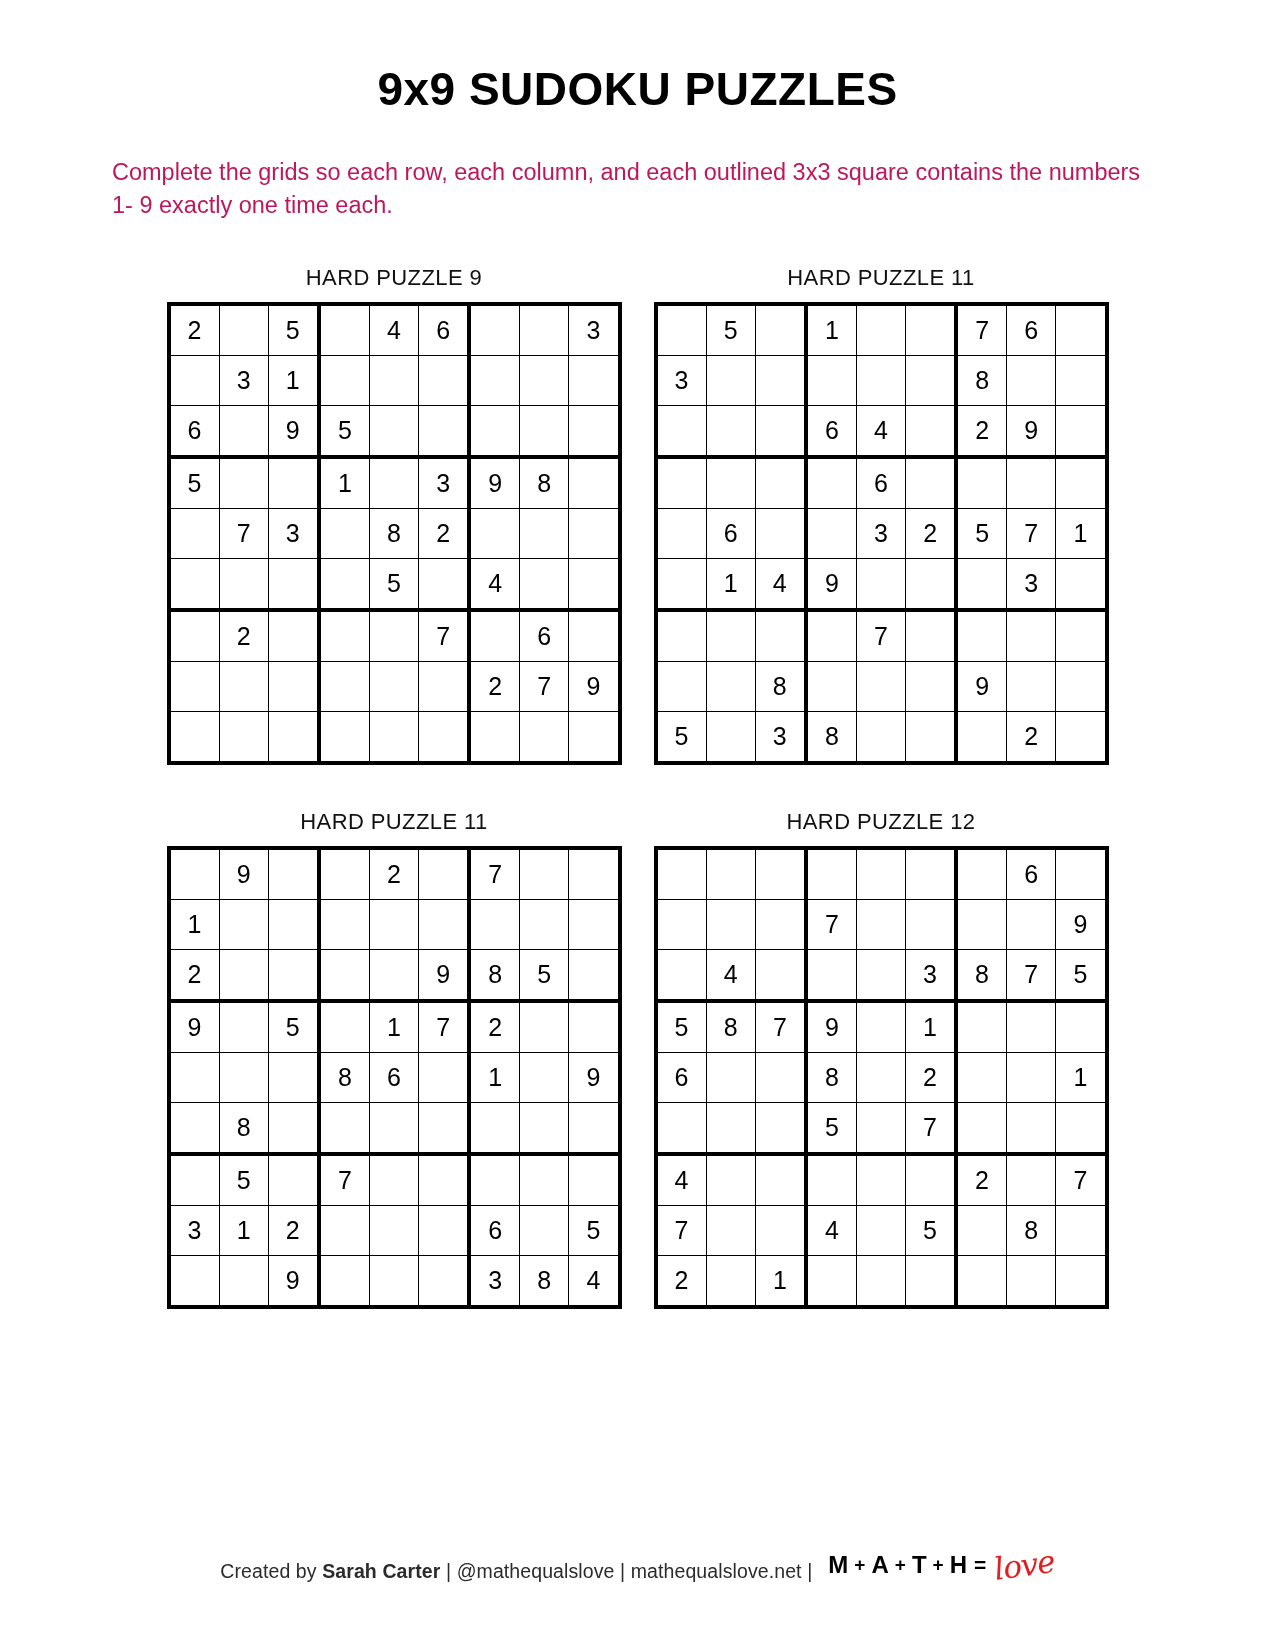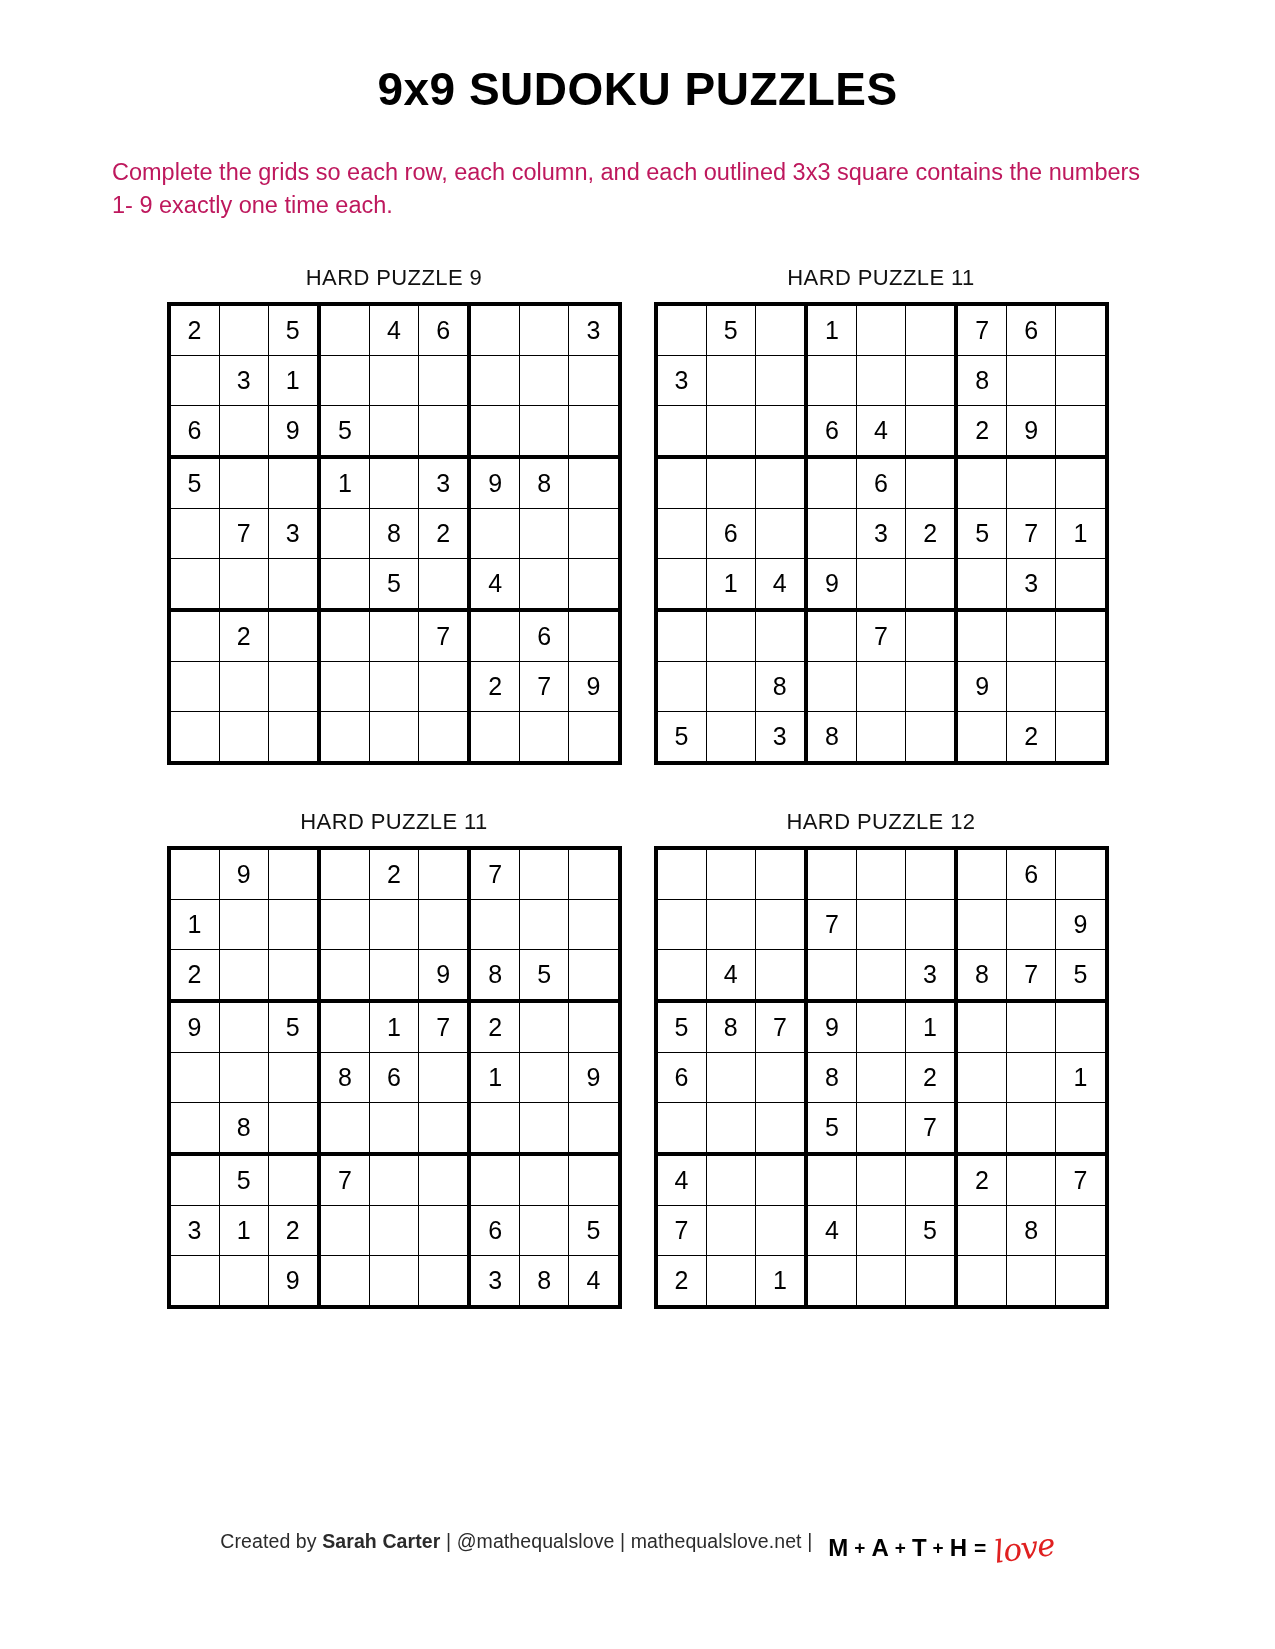--- a/index.html
+++ b/index.html
@@ -79,23 +79,23 @@
   }
   table.sudoku td.bt { border-top-width: 4px; }
   table.sudoku td.bb { border-bottom-width: 4px; }
   table.sudoku td.bl { border-left-width: 4px; }
   table.sudoku td.br { border-right-width: 4px; }
 
   .footer {
     position: absolute;
     left: 0;
     right: 0;
-    bottom: 83px;
+    bottom: 66px;
     display: flex;
-    align-items: flex-start;
+    align-items: flex-end;
     justify-content: center;
     gap: 0;
     font-size: 19.5px;
     color: #2b2b2b;
   }
   .footer .credit {
     font-size: 19.5px;
     letter-spacing: 0.1px;
   }
   .footer .credit b { font-weight: bold; }

